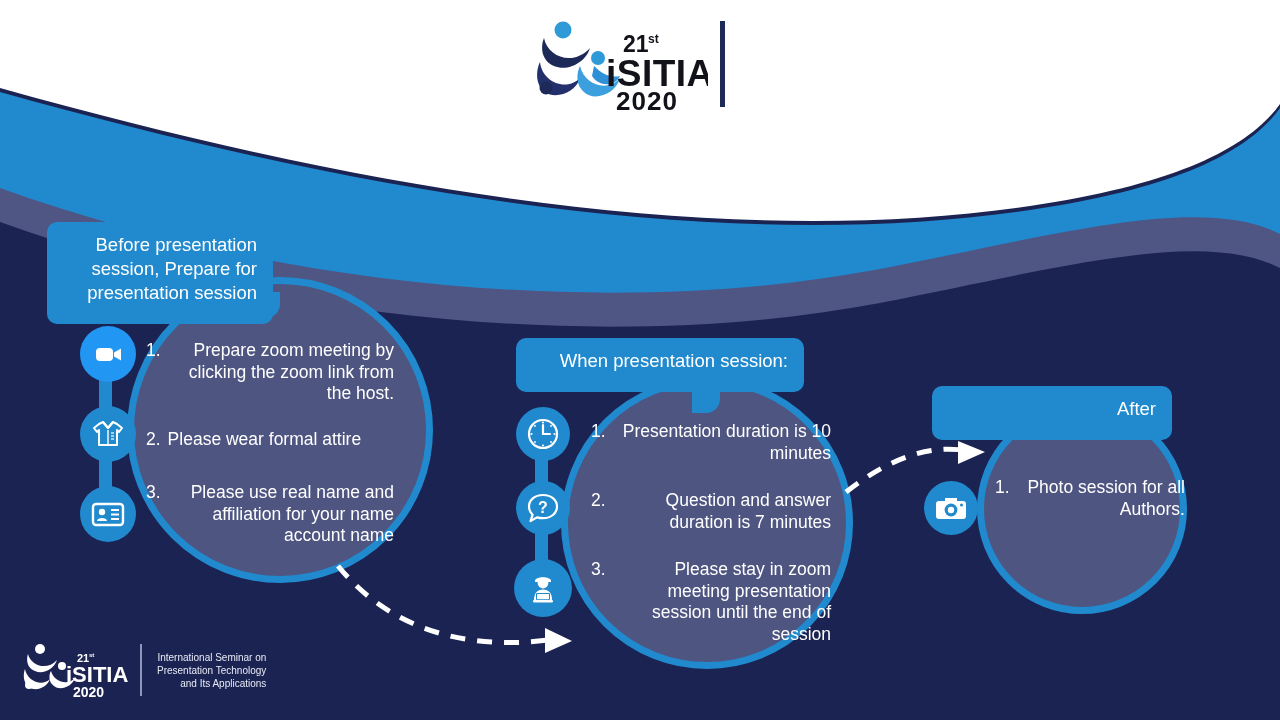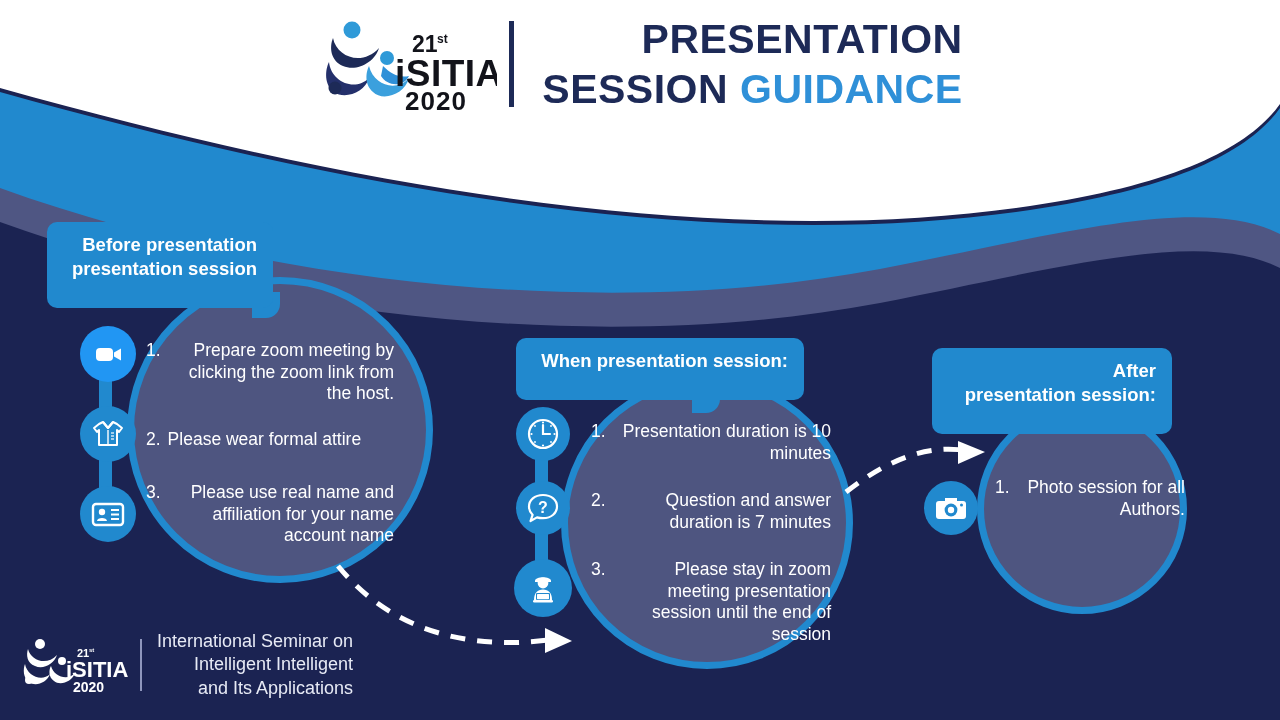--- a/index.html
+++ b/index.html
@@ -71,23 +71,23 @@
     background: #4e5580;
     border: 7px solid #2189ce;
   }
 
   .label-box {
     position: absolute;
     background: #2189ce;
     border-radius: 10px;
     color: #ffffff;
     font-size: 18.5px;
-    font-weight: bold;
+    font-weight: normal;
     line-height: 1.30;
-    padding: 11px 16px 27px 14px;
+    padding: 11px 16px 19px 14px;
     z-index: 4;
   }
   .label-tail {
     position: absolute;
     width: 26px; height: 22px;
     background: #2189ce;
     z-index: 3;
   }
 
   .items {
@@ -134,21 +134,21 @@
   }
   #footer-logo { width: 112px; height: 60px; flex: none; }
   #footer-divider {
     width: 2px; height: 52px;
     background: #8f96bd;
     margin: 0 15px 0 10px;
     flex: none;
   }
   #footer-text {
     color: #e7eaf5;
-    font-size: 18px;
+    font-size: 10px;
     line-height: 1.30;
   }
 </style>
 </head>
 <body>
 
 <div id="slide">
 
   <svg id="bg-wave" viewBox="0 0 1280 720" preserveAspectRatio="none">
     <rect x="0" y="0" width="1280" height="720" fill="#1b2352"></rect>
@@ -177,42 +177,39 @@
         <path d="M66,50 C74,58 82,62 92,60 C86,72 70,70 64,60 Z" fill="#2f90d8"></path>
 
         <text x="95" y="36" font-family="Liberation Sans, sans-serif" font-size="23" font-weight="bold" fill="#12131a">21</text>
         <text x="120" y="27" font-family="Liberation Sans, sans-serif" font-size="12" font-weight="bold" fill="#12131a">st</text>
 
         <text x="78" y="70" font-family="Liberation Sans, sans-serif" font-size="37" font-weight="bold" fill="#12131a" letter-spacing="0.5">iSITIA</text>
 
         <text x="88" y="94" font-family="Liberation Sans, sans-serif" font-size="26" font-weight="bold" fill="#12131a" letter-spacing="1">2020</text>
       </svg>
       <div id="title-divider"></div>
-      <div id="title-text">
-        <div class="title-line">PRESENTATION</div>
-        <div class="title-line"><span>SESSION </span><span class="title-accent">GUIDANCE</span></div>
-      </div>
     </div>
   </div>
 
   <svg id="arrows" viewBox="0 0 1280 720">
     <path d="M338,566 C392,632 470,650 548,640" fill="none" stroke="#ffffff" stroke-width="5" stroke-dasharray="15,12" stroke-linecap="butt"></path>
     <polygon points="545,628 572,641 545,653" fill="#ffffff"></polygon>
     <path d="M846,492 C892,456 930,446 962,450" fill="none" stroke="#ffffff" stroke-width="5" stroke-dasharray="15,12" stroke-linecap="butt"></path>
     <polygon points="958,441 985,452 958,464" fill="#ffffff"></polygon>
   </svg>
 
   <div class="group" style="left:0; top:0; width:1280px; height:720px;">
 
     <div class="circle" style="left:127px; top:277px; width:306px; height:306px;"></div>
 
     <div class="label-tail" style="left:252px; top:292px; width:28px; height:26px; border-radius:0 0 14px 0;"></div>
 
     <div class="label-box" style="left:47px; top:222px; width:226px;">
       <div>Before presentation</div>
+      <div>session, Prepare for</div>
       <div>presentation session</div>
     </div>
 
     <div class="connector" style="left:99px; top:370px; width:13px; height:40px;"></div>
     <div class="connector" style="left:99px; top:452px; width:13px; height:40px;"></div>
 
     <div class="icon-badge" style="left:80px; top:326px; width:56px; height:56px; background:#2196f3;">
       <svg width="32" height="32" viewBox="0 0 32 32">
         <rect x="4" y="10" width="17" height="13" rx="4" fill="#ffffff"></rect>
         <path d="M22,14.5 L29,10.5 L29,22.5 L22,18.5 Z" fill="#ffffff"></path>
@@ -321,23 +318,22 @@
       </div>
     </div>
   </div>
 
   <div class="group" style="left:0; top:0; width:1280px; height:720px;">
 
     <div class="circle" style="left:977px; top:404px; width:210px; height:210px;"></div>
 
     <div class="label-tail" style="left:1052px; top:408px; width:28px; height:22px; border-radius:0 0 14px 0;"></div>
 
-    <div class="label-box" style="left:932px; top:348px; width:240px;">
+    <div class="label-box" style="left:932px; top:386px; width:240px;">
       <div>After</div>
-      <div>presentation session:</div>
     </div>
 
     <div class="icon-badge" style="left:924px; top:481px; width:54px; height:54px;">
       <svg width="36" height="36" viewBox="0 0 36 36">
         <path d="M12,8 L24,8 L24,11 L12,11 Z" fill="#ffffff"></path>
         <rect x="3" y="11" width="30" height="18" rx="3" fill="#ffffff"></rect>
         <circle cx="18" cy="20" r="6.4" fill="#2189ce"></circle>
         <circle cx="18" cy="20" r="3.2" fill="#ffffff"></circle>
         <circle cx="28.5" cy="15" r="1.5" fill="#2189ce"></circle>
       </svg>
@@ -360,18 +356,18 @@
       <circle cx="44" cy="26" r="4" fill="#ffffff"></circle>
       <path d="M33,31 C36,42 50,46 57,38 C54,47 42,51 36,46 C30,42 31,34 33,31 Z" fill="#ffffff"></path>
       <text x="59" y="22" font-family="Liberation Sans, sans-serif" font-size="11" font-weight="bold" fill="#ffffff">21</text>
       <text x="71" y="17" font-family="Liberation Sans, sans-serif" font-size="6" font-weight="bold" fill="#ffffff">st</text>
       <text x="48" y="42" font-family="Liberation Sans, sans-serif" font-size="22" font-weight="bold" fill="#ffffff">iSITIA</text>
       <text x="55" y="57" font-family="Liberation Sans, sans-serif" font-size="14" font-weight="bold" fill="#ffffff">2020</text>
     </svg>
     <div id="footer-divider"></div>
     <div id="footer-text">
       <div>International Seminar on</div>
-      <div>Intelligent Intelligent</div>
+      <div>Presentation Technology</div>
       <div>and Its Applications</div>
     </div>
   </div>
 
 </div>
 
 </body></html>

